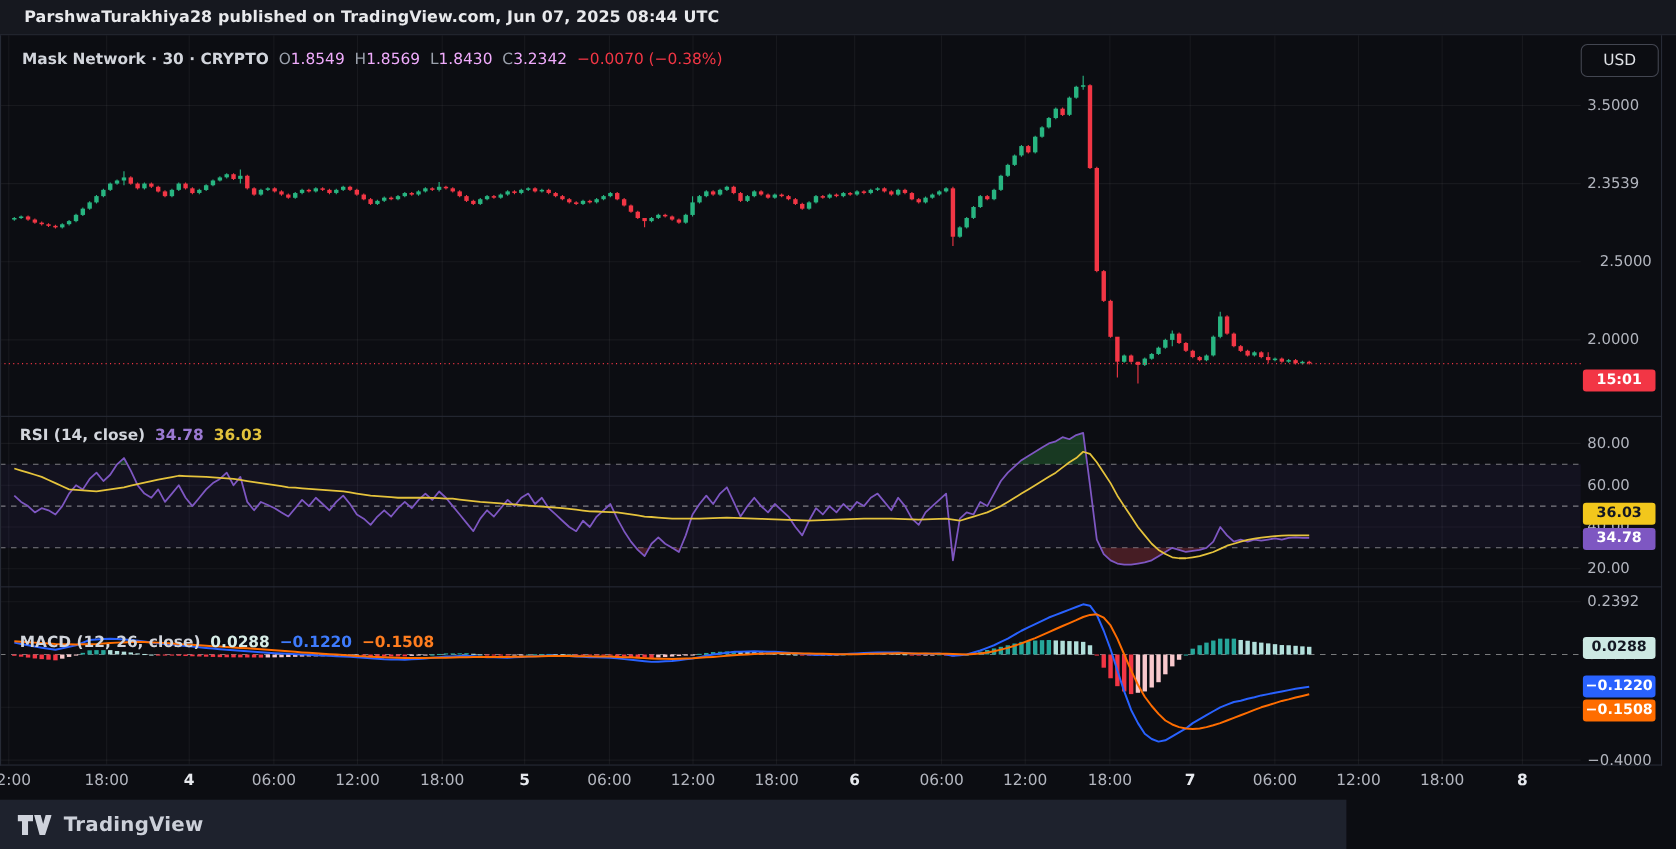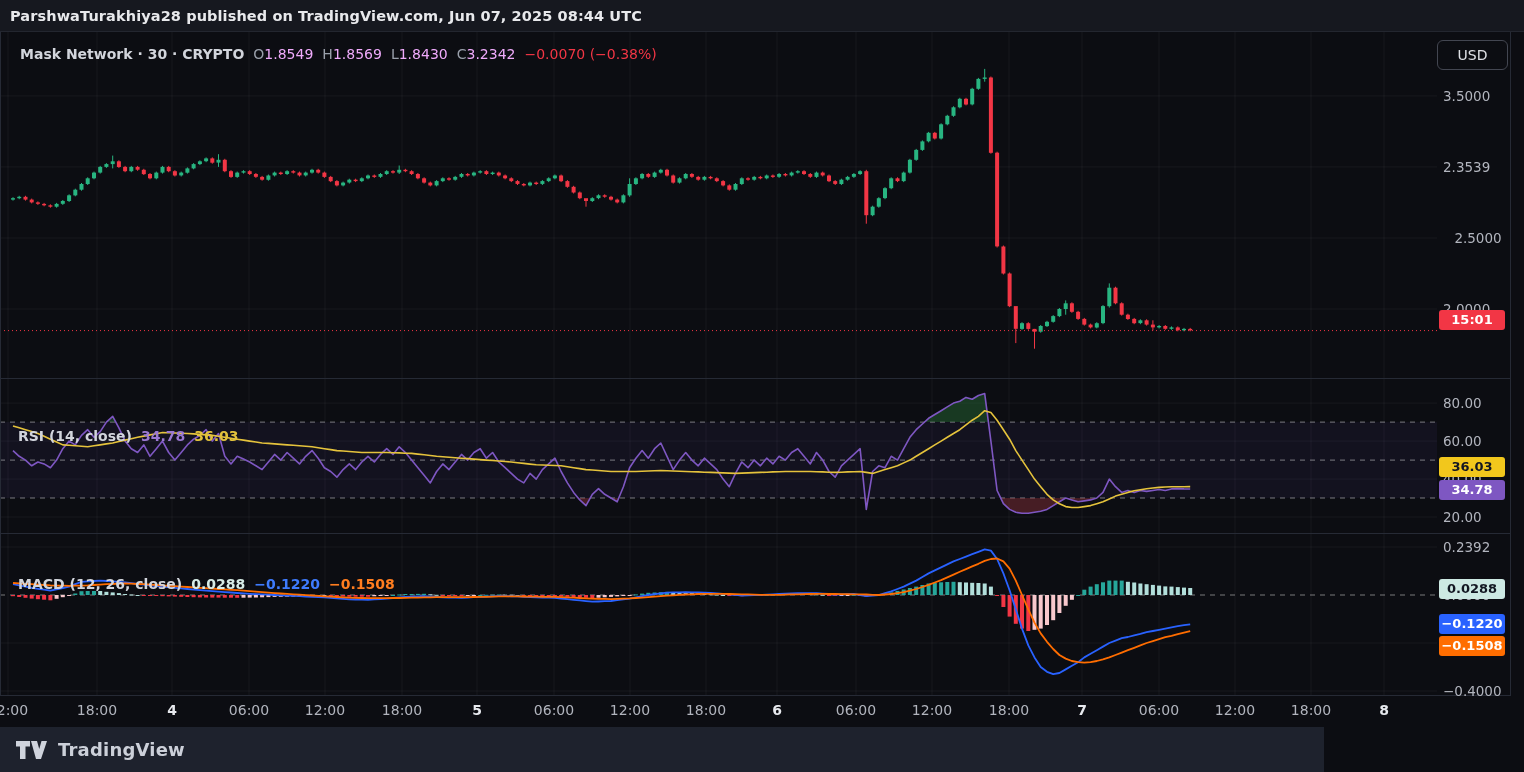--- a/index.html
+++ b/index.html
@@ -1,46 +1,46 @@
 <!DOCTYPE html>
 <html><head>
 <meta charset="utf-8">
 <style>
   html,body{margin:0;padding:0;background:#0c0d12;}
   .page{position:relative;width:1524px;height:772px;overflow:hidden;background:#0c0d12;
         font-family:"DejaVu Sans","Liberation Sans",sans-serif;-webkit-font-smoothing:antialiased;}
   .topbar{position:absolute;left:0;top:0;width:1524px;height:32px;background:#16181f;
           border-bottom:1px solid #23262f;display:flex;align-items:center;box-sizing:border-box;}
-  .topbar span{padding-left:10px;color:#e8e9ec;font-size:14.5px;font-weight:600;letter-spacing:.1px;}
+  .topbar span{padding-left:22px;color:#e8e9ec;font-size:14.5px;font-weight:600;letter-spacing:.1px;}
   #chart-canvas{position:absolute;left:0;top:32px;display:block;}
   .sep{position:absolute;left:0;width:1511px;height:1px;background:#262a35;}
   .vframe{position:absolute;top:32px;height:664px;width:1px;background:#262a35;}
   .legend{position:absolute;display:flex;gap:9px;align-items:baseline;font-size:14px;white-space:nowrap;pointer-events:none;}
   .legend .t{color:#d2d5dc;font-weight:bold;}
   .price-legend{left:20px;top:46px;}
   .price-legend .pair .k{color:#9aa0ab;}
   .price-legend .pair .v{color:#f0abfc;}
   .price-legend .chg{color:#f23645;}
-  .rsi-legend{left:18px;top:388px;margin-top:40px;}
+  .rsi-legend{left:18px;top:388px;}
   .rsi-legend .v1{color:#9b79d2;font-weight:600;}
   .rsi-legend .v2{color:#e2c23c;font-weight:600;}
   .macd-legend{left:18px;top:576px;}
   .macd-legend .vh{color:#d7ece6;font-weight:600;}
   .macd-legend .vm{color:#3e7bfd;font-weight:600;}
   .macd-legend .vs{color:#ff7d1f;font-weight:600;}
   .axis-label{position:absolute;left:1443px;width:70px;color:#b2b5be;font-size:13.5px;line-height:18px;}
   .badge{position:absolute;left:1439px;width:66px;height:20px;border-radius:3px;display:flex;
          align-items:center;justify-content:center;font-size:13px;font-weight:600;line-height:20px;}
   .usd-btn{position:absolute;left:1437px;top:40px;width:71px;height:30px;background:transparent;
            border:1px solid #434651;border-radius:6px;color:#dfe1e6;font-size:14px;font-weight:500;
            font-family:"DejaVu Sans","Liberation Sans",sans-serif;cursor:pointer;}
   #time-axis{position:absolute;left:0;top:697px;width:1511px;height:30px;}
   .time-label{position:absolute;top:5px;width:64px;text-align:center;color:#b2b5be;font-size:14px;}
   .time-label.major{color:#e7e9ee;font-weight:700;}
-  .footer{position:absolute;left:0;top:727px;width:1324px;height:45px;background:#1e222d;
+  .footer{position:absolute;left:0;top:727px;width:1224px;height:45px;background:#1e222d;
           display:flex;align-items:center;gap:11px;padding-left:16px;box-sizing:border-box;}
   .tv-logo svg{display:block;}
   .tv-brand{color:#ccd0d9;font-size:18px;font-weight:700;letter-spacing:.2px;}
 </style>
 </head>
 <body>
 
 <div class="page">
 
   <div class="topbar">
@@ -702,21 +702,21 @@
       <div class="axis-label" style="top: 228.952px; text-align: center;">2.5000</div>
       <div class="axis-label" style="top: 299.97px;">2.0000</div>
       <div class="axis-label" style="top: 394.074px;">80.00</div>
       <div class="axis-label" style="top: 432.064px;">60.00</div>
       <div class="axis-label" style="top: 470.054px;">40.00</div>
       <div class="axis-label" style="top: 508.044px;">20.00</div>
       <div class="axis-label" style="top: 537.992px;">0.2392</div>
       <div class="axis-label" style="top: 585.992px;">0.0000</div>
       <div class="axis-label" style="top: 633.992px;">−0.2000</div>
       <div class="axis-label" style="top: 681.992px;">−0.4000</div>
-      <div class="badge" style="top: 310px; background: rgb(242, 54, 69); color: rgb(255, 255, 255);">15:01</div>
+      <div class="badge" style="top: 336px; background: rgb(242, 54, 69); color: rgb(255, 255, 255);">15:01</div>
       <div class="badge" style="top: 457px; background: rgb(242, 199, 28); color: rgb(19, 23, 34);">36.03</div>
       <div class="badge" style="top: 480px; background: rgb(126, 87, 194); color: rgb(255, 255, 255);">34.78</div>
       <div class="badge" style="top: 579px; background: rgb(205, 233, 227); color: rgb(19, 23, 34);">0.0288</div>
       <div class="badge" style="top: 614px; background: rgb(41, 98, 255); color: rgb(255, 255, 255);">−0.1220</div>
       <div class="badge" style="top: 636px; background: rgb(255, 109, 0); color: rgb(255, 255, 255);">−0.1508</div>
     </div>
 
   <div id="time-axis">
       <div class="time-label" style="left: -24px;">12:00</div>
       <div class="time-label" style="left: 65px;">18:00</div>

